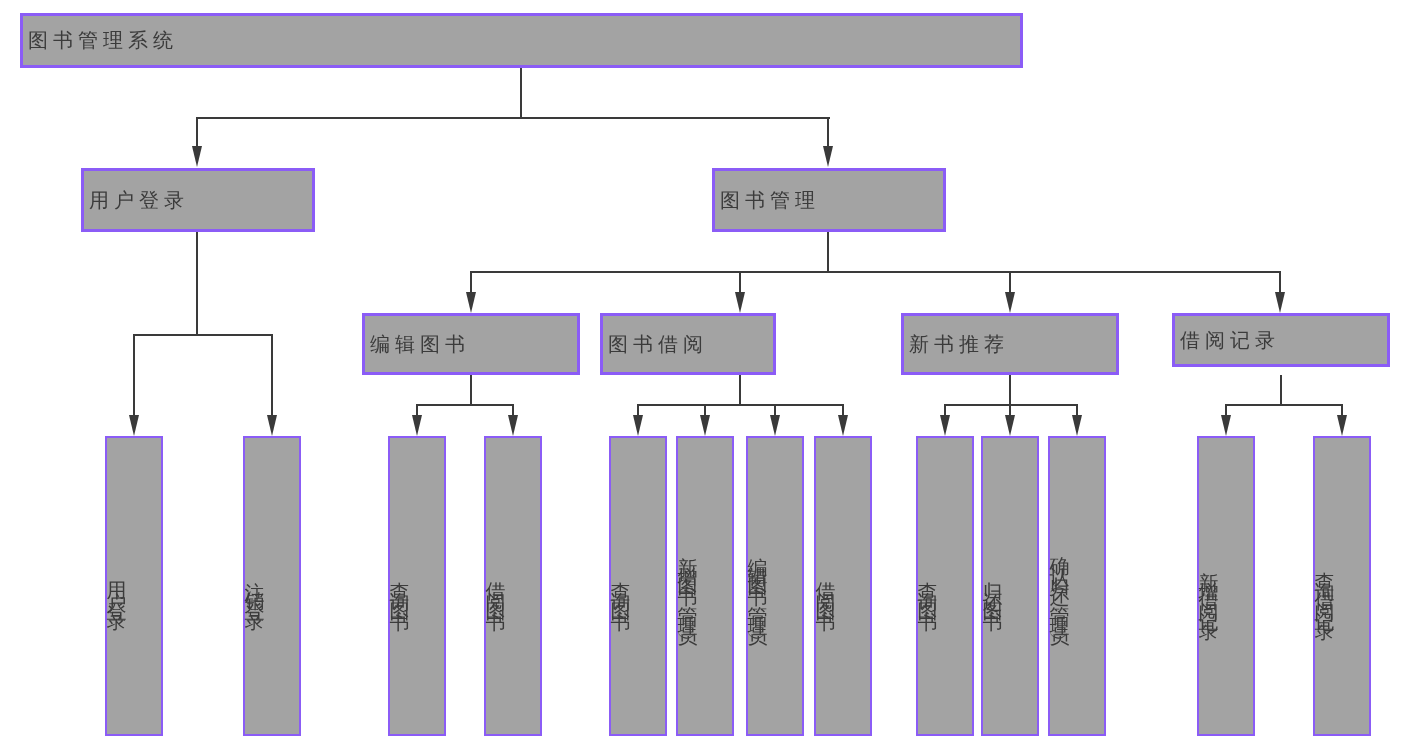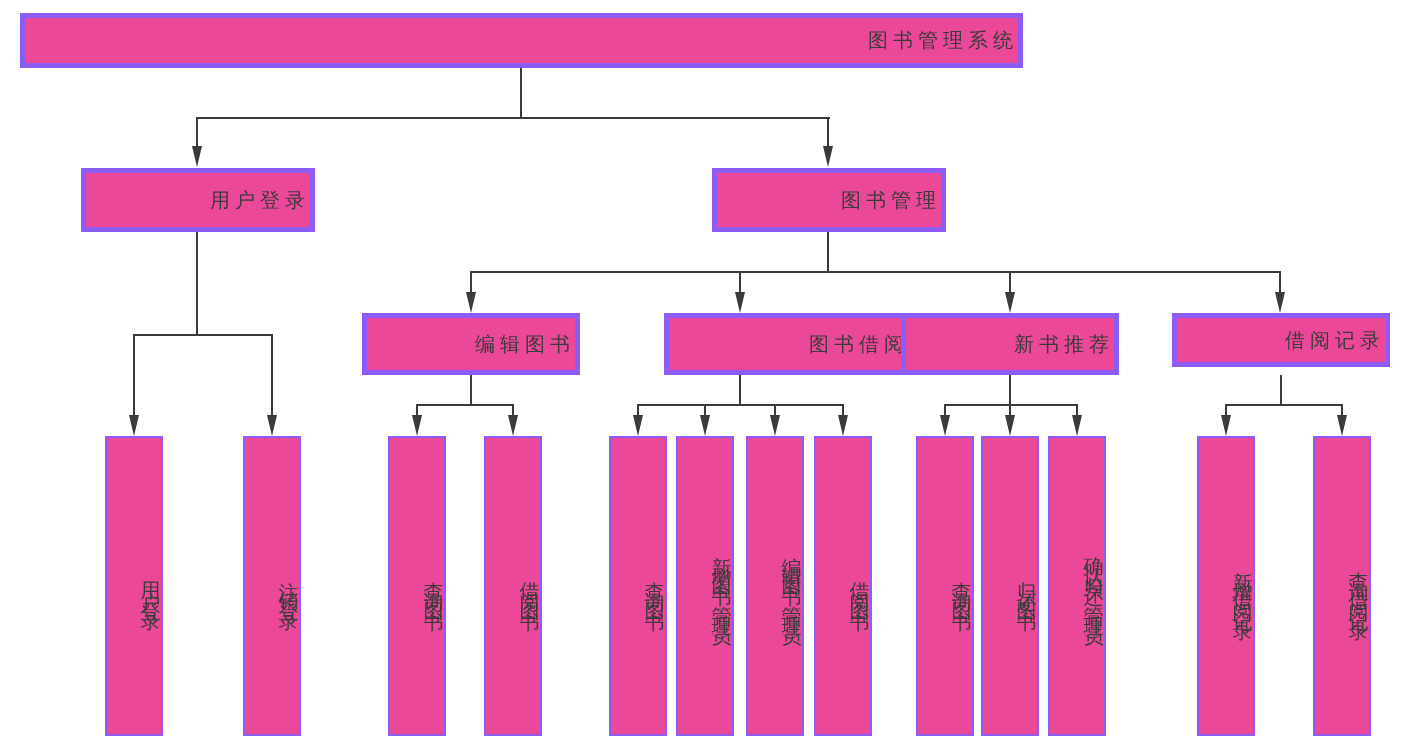--- a/index.html
+++ b/index.html
@@ -1,22 +1,22 @@
 <!DOCTYPE html>
 <html><head>
 <meta charset="utf-8">
 <style>
   html,body{margin:0;padding:0;background:#fff;}
   .stage{
     position:relative;width:1405px;height:747px;background:#ffffff;overflow:hidden;
     font-family:"Liberation Sans","DejaVu Sans",sans-serif;color:#3b3b3b;
   }
   .box{
-    position:absolute;box-sizing:border-box;background:#ec4899;
-    border:5px solid #8b5cf6;display:flex;align-items:center;justify-content:flex-end;
+    position:absolute;box-sizing:border-box;background:#a3a3a3;
+    border:3px solid #8b5cf6;display:flex;align-items:center;justify-content:flex-start;
   }
   .hlabel{font-size:20px;letter-spacing:5px;text-indent:5px;white-space:nowrap;}
   .leaf{border-width:2px;}
   .vtext{
     writing-mode:vertical-rl;font-size:20px;letter-spacing:10px;line-height:1;
     white-space:nowrap;
   }
   .ln{position:absolute;background:#3a3a3a;}
   .arw{
     position:absolute;width:0;height:0;
@@ -41,21 +41,21 @@
   <div class="box" style="left:81px;top:168px;width:234px;height:64px">
     <span class="hlabel">用户登录</span>
   </div>
   <div class="box" style="left:712px;top:168px;width:234px;height:64px">
     <span class="hlabel">图书管理</span>
   </div>
 
   <div class="box" style="left:362px;top:313px;width:218px;height:62px">
     <span class="hlabel">编辑图书</span>
   </div>
-  <div class="box" style="left:664px;top:313px;width:250px;height:62px">
+  <div class="box" style="left:600px;top:313px;width:176px;height:62px">
     <span class="hlabel">图书借阅</span>
   </div>
   <div class="box" style="left:901px;top:313px;width:218px;height:62px">
     <span class="hlabel">新书推荐</span>
   </div>
   <div class="box" style="left:1172px;top:313px;width:218px;height:54px">
     <span class="hlabel">借阅记录</span>
   </div>
 
   <div class="box leaf" style="left:105px;top:436px;width:58px;height:300px">

